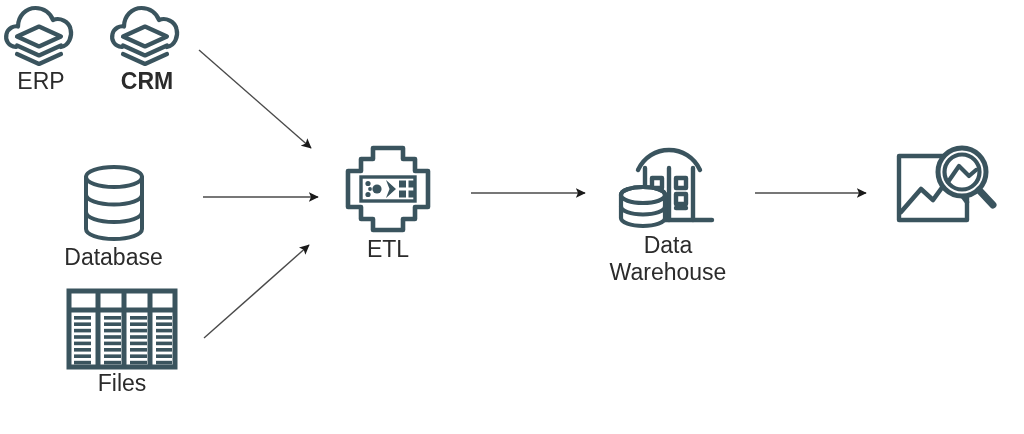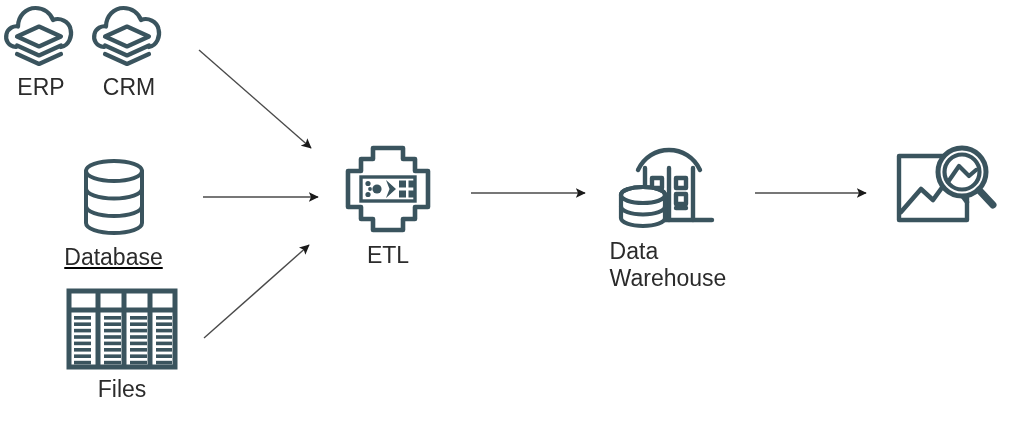--- a/index.html
+++ b/index.html
@@ -21,40 +21,40 @@
     position: absolute;
     display: flex;
     flex-direction: column;
     align-items: center;
   }
   .node-icon {
     display: block;
     line-height: 0;
   }
   .node-label {
-    margin-top: 6px;
-    text-align: left;
+    margin-top: 0;
+    text-align: center;
     color: #2b2b2b;
     font-size: 23px;
     line-height: 1.18;
     white-space: pre-line;
     font-family: "Liberation Sans", sans-serif;
   }
   #arrow-layer {
     position: absolute;
     left: 0;
     top: 0;
     width: 1024px;
     height: 434px;
     pointer-events: none;
   }
   
   #node-erp  { left: 0px;   top: 2px;   width: 82px; }
-  #node-crm  { left: 88px; top: 2px;   width: 82px; }
-  #node-db   { left: 56px;  top: 156px; width: 115px; text-decoration: underline; }
+  #node-crm  { left: 106px; top: 2px;   width: 82px; font-weight: bold; }
+  #node-db   { left: 56px;  top: 162px; width: 115px; }
   #node-files{ left: 62px;  top: 288px; width: 120px; }
   #node-etl  { left: 336px; top: 142px; width: 104px; }
   #node-dw   { left: 607px; top: 146px; width: 122px; }
   #node-an   { left: 875px; top: 142px; width: 148px; }
 </style>
 </head>
 <body>
 
 <div id="diagram">
 

